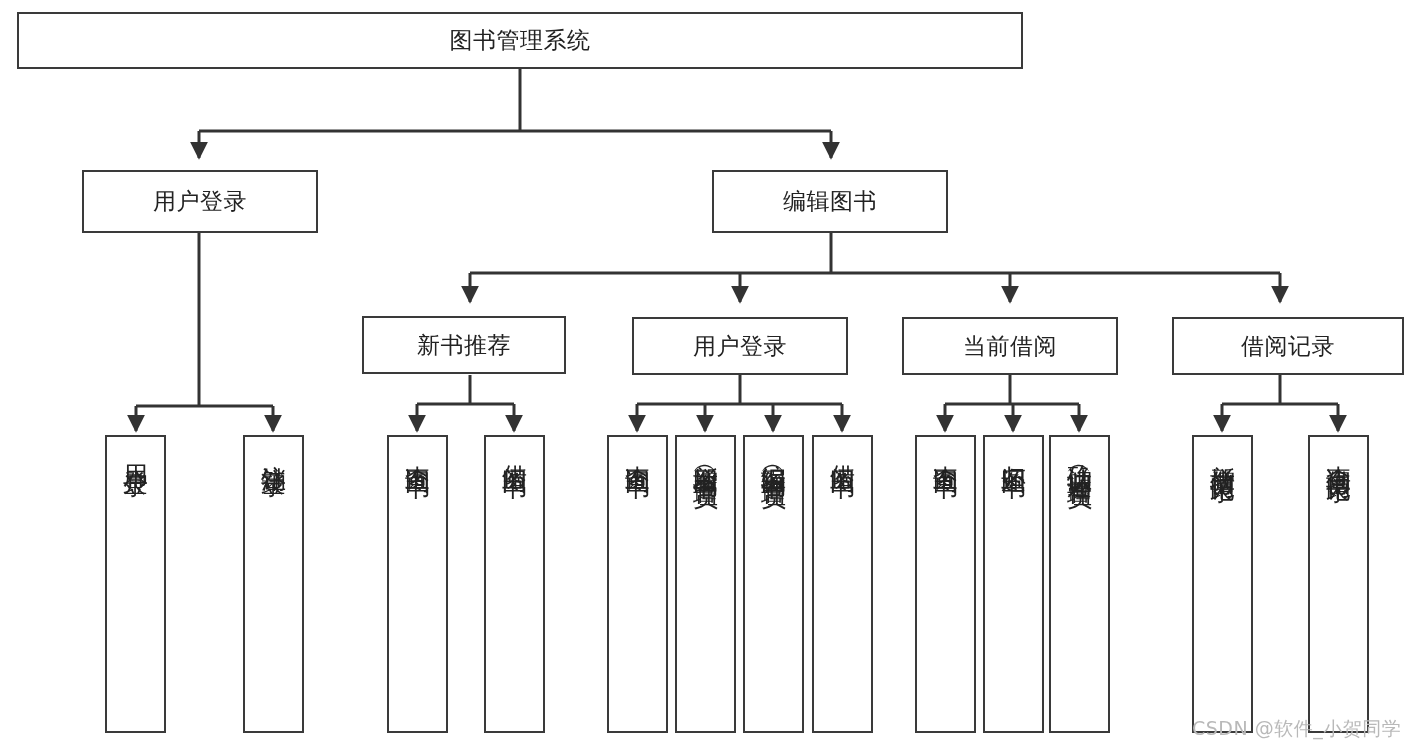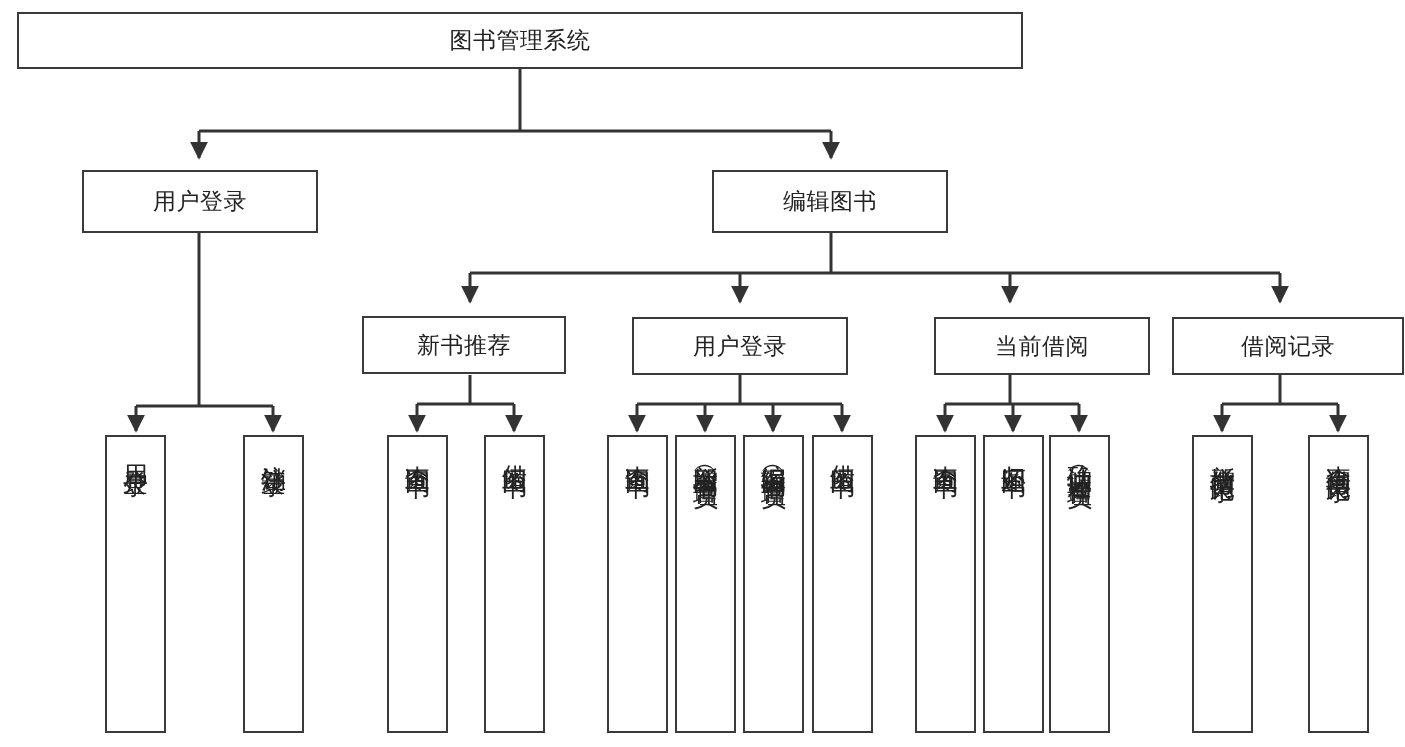--- a/index.html
+++ b/index.html
@@ -134,21 +134,21 @@
   </div>
 
   <div class="node horizontal" style="left:362px; top:316px; width:204px; height:58px;">
     <span class="label">新书推荐</span>
   </div>
 
   <div class="node horizontal" style="left:632px; top:317px; width:216px; height:58px;">
     <span class="label">用户登录</span>
   </div>
 
-  <div class="node horizontal" style="left:902px; top:317px; width:216px; height:58px;margin-left:32px;">
+  <div class="node horizontal" style="left:902px; top:317px; width:216px; height:58px;">
     <span class="label">当前借阅</span>
   </div>
 
   <div class="node horizontal" style="left:1172px; top:317px; width:232px; height:58px;">
     <span class="label">借阅记录</span>
   </div>
 
   <div class="node vertical" style="left:105px; top:435px; width:61px; height:298px;">
     <span class="label">用户登录</span>
   </div>
@@ -186,14 +186,15 @@
     <span class="label">确认归还（管理员）</span>
   </div>
 
   <div class="node vertical" style="left:1192px; top:435px; width:61px; height:298px;">
     <span class="label">新增借阅记录</span>
   </div>
   <div class="node vertical" style="left:1308px; top:435px; width:61px; height:298px;">
     <span class="label">查询借阅记录</span>
   </div>
 
+  <div class="watermark" style="left:1192px; top:716px;">CSDN @软件_小贺同学</div>
 
 </div>
 
 </body></html>

